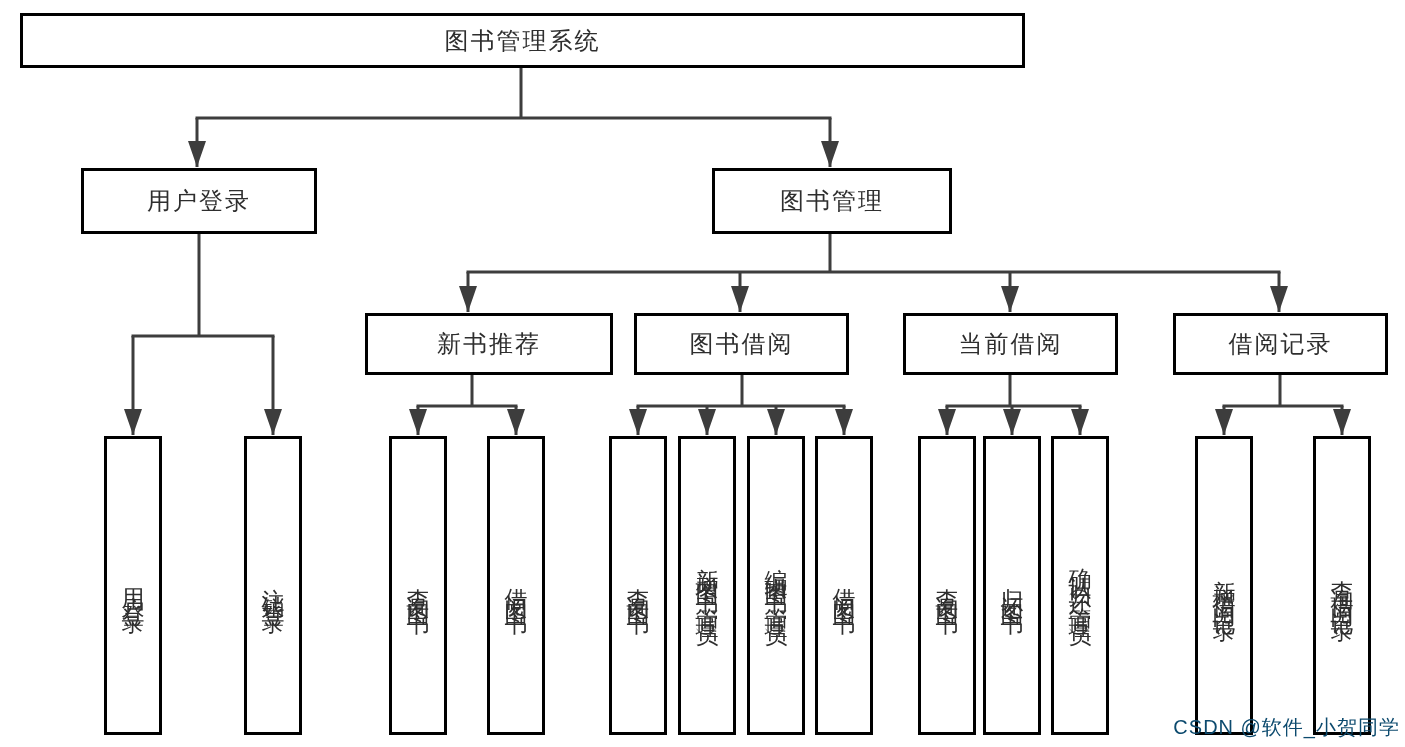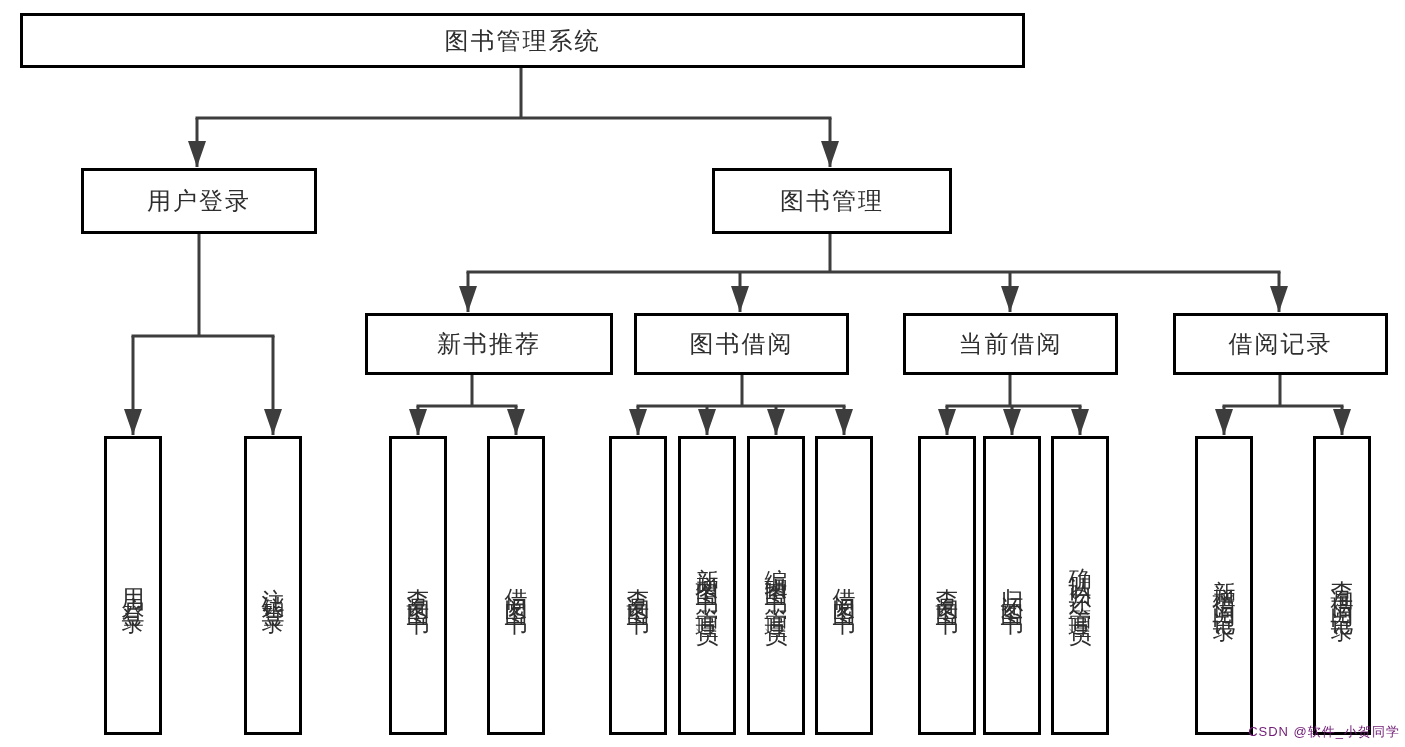--- a/index.html
+++ b/index.html
@@ -33,22 +33,22 @@
     text-orientation:mixed;
     font-size:23px;
     letter-spacing:8px;
     line-height:1;
     color:#2e2e2e;
   }
   .watermark{
     position:absolute;
     right:5px;
     bottom:6px;
-    font-size:13px;
-    color:#701a75;
+    font-size:20px;
+    color:#0c4a6e;
     letter-spacing:1px;
     z-index:5;
     white-space:nowrap;
   }
 </style>
 </head>
 <body>
 
 <div class="canvas">
 

